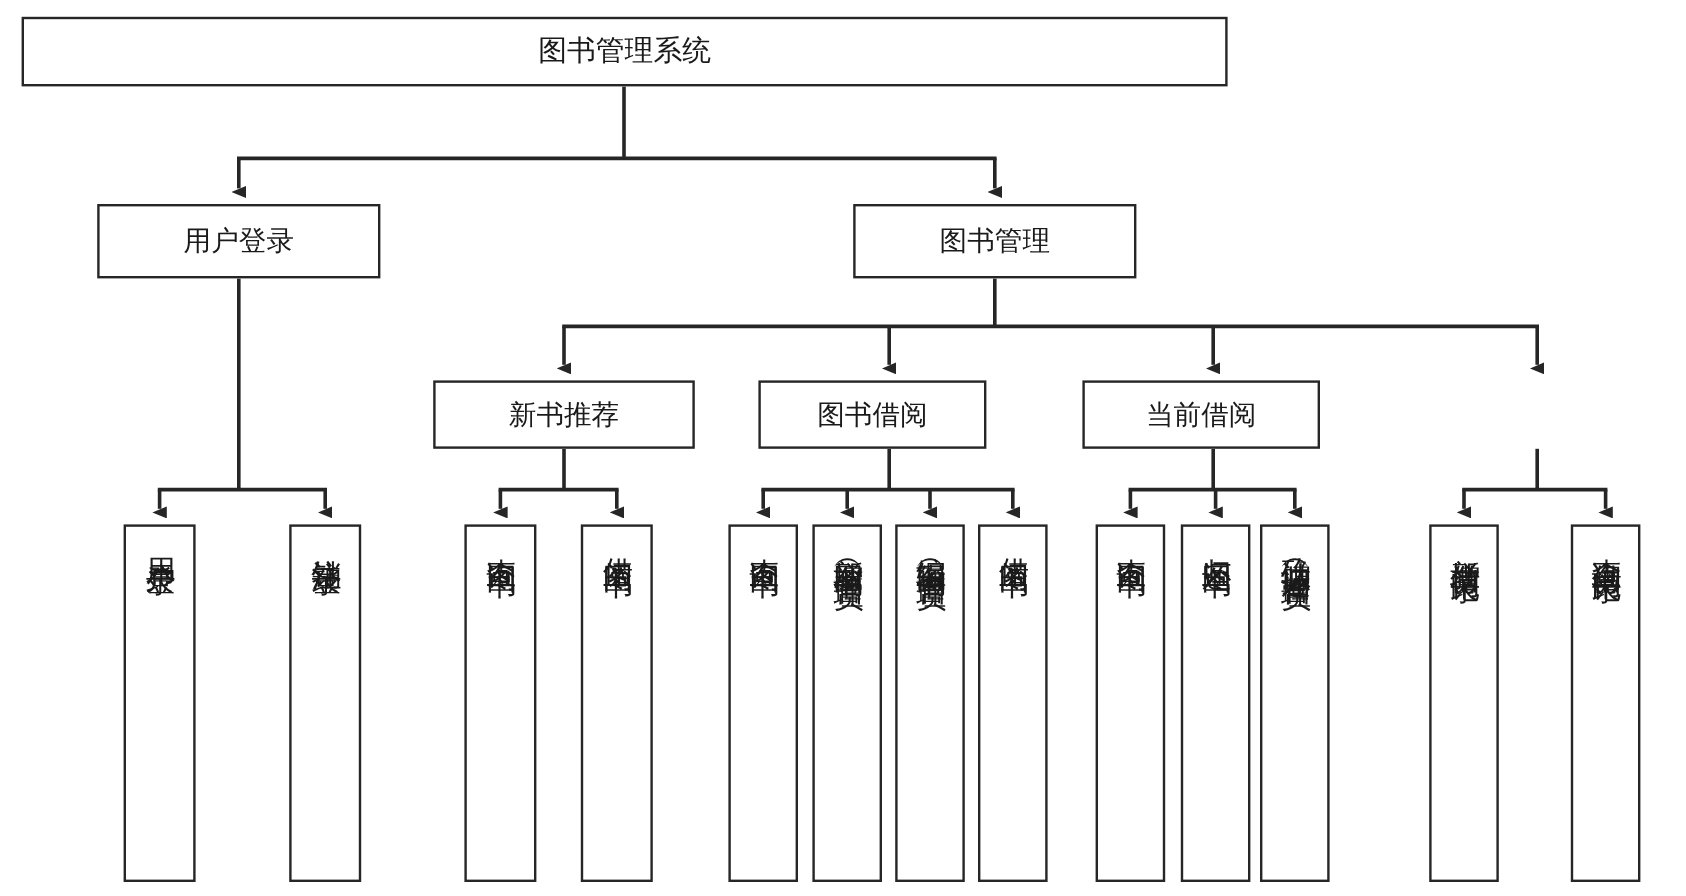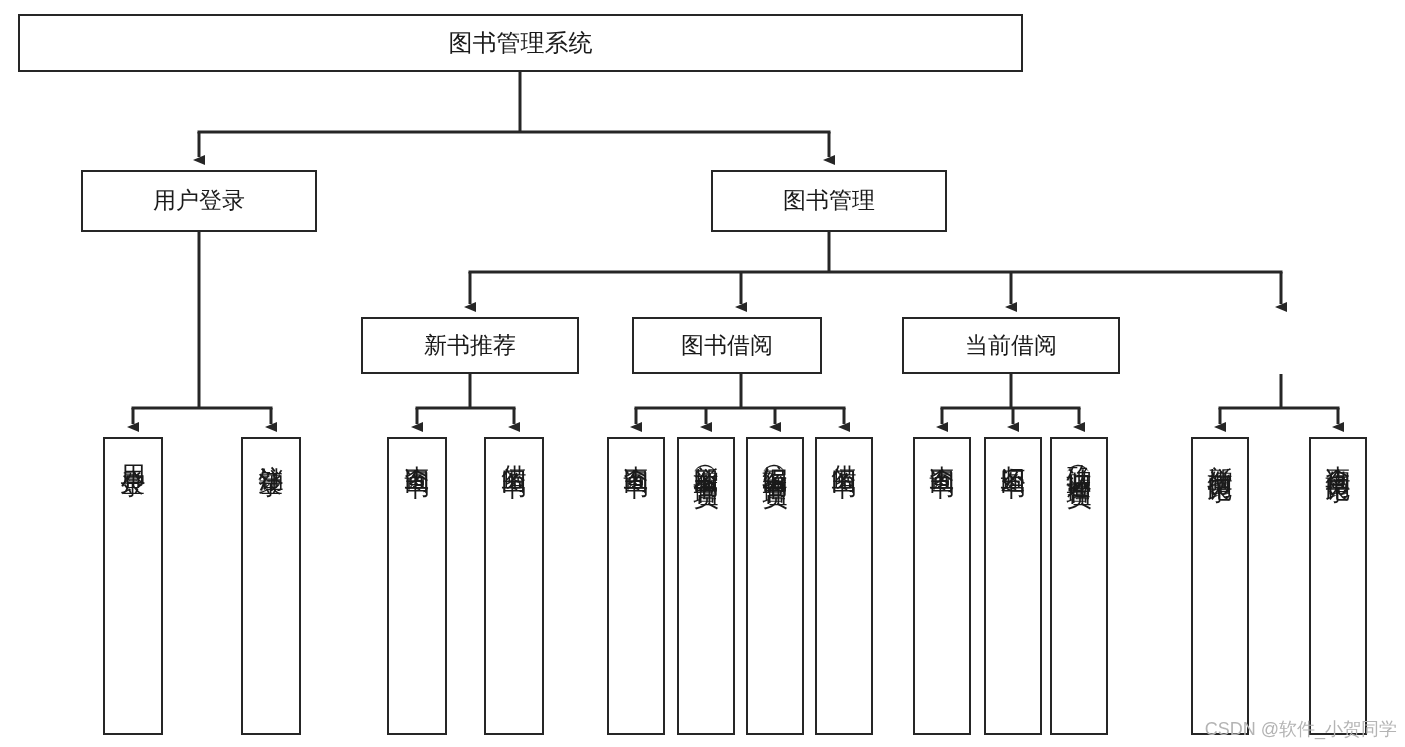--- a/index.html
+++ b/index.html
@@ -141,21 +141,21 @@
   <div class="node h" style="left:361px; top:317px; width:218px; height:57px;">
     <span class="nlabel">新书推荐</span>
   </div>
 
   <div class="node h" style="left:711px; top:170px; width:236px; height:62px;">
     <span class="nlabel">图书管理</span>
   </div>
   <div class="node h" style="left:632px; top:317px; width:190px; height:57px;">
     <span class="nlabel">图书借阅</span>
   </div>
-  <div class="node h" style="left:902px; top:317px; width:218px; height:57px;">
+  <div class="node h" style="left:902px; top:317px; width:198px; height:57px;">
     <span class="nlabel">当前借阅</span>
   </div>
 
   <div class="node v" style="left:103px; top:437px; width:60px; height:298px;">
     <span class="nlabel">用户登录</span>
   </div>
   <div class="node v" style="left:241px; top:437px; width:60px; height:298px;">
     <span class="nlabel">注销登录</span>
   </div>
 
@@ -189,15 +189,14 @@
     <span class="nlabel">确认归还（管理员）</span>
   </div>
 
   <div class="node v" style="left:1191px; top:437px; width:58px; height:298px;">
     <span class="nlabel">新增借阅记录</span>
   </div>
   <div class="node v" style="left:1309px; top:437px; width:58px; height:298px;">
     <span class="nlabel">查询借阅记录</span>
   </div>
 
-  <div id="watermark">CSDN @软件_小贺同学</div>
 
 </div>
 
 </body></html>

